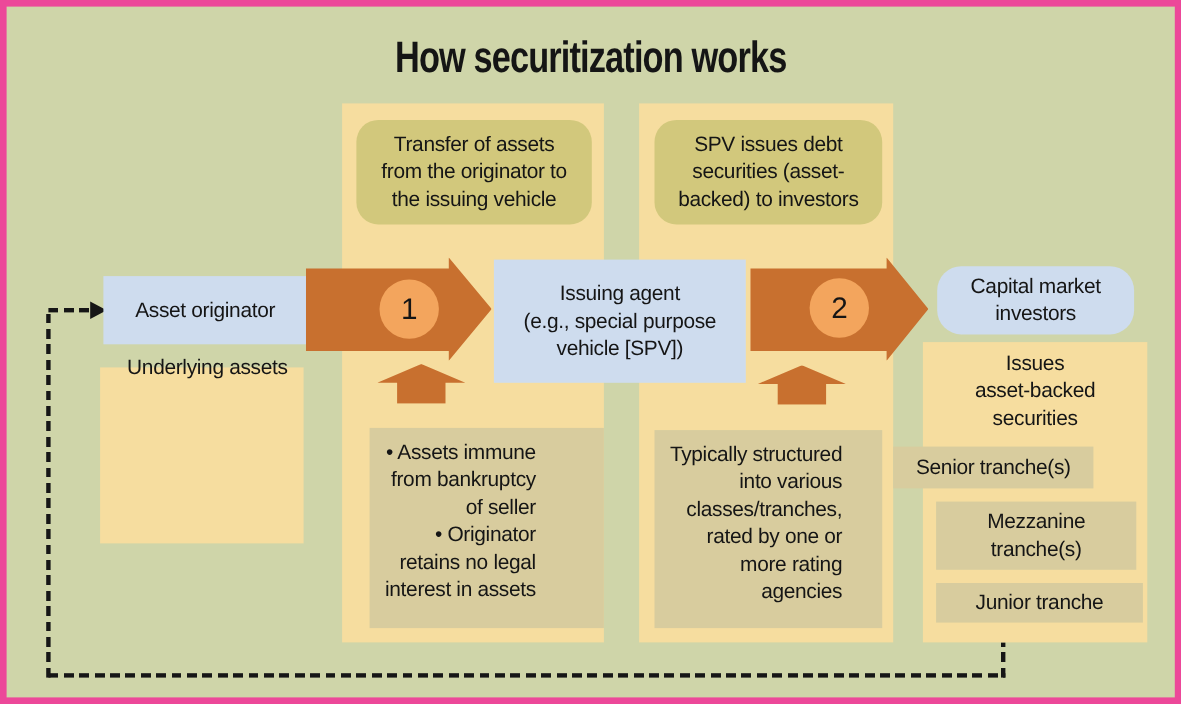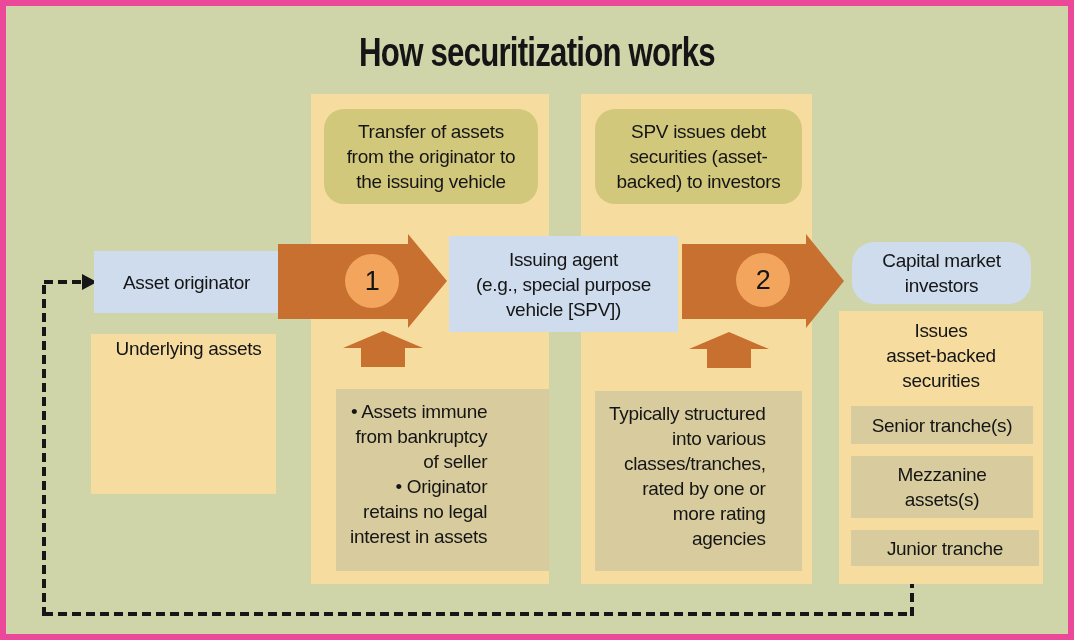--- a/index.html
+++ b/index.html
@@ -58,27 +58,27 @@
 the issuing vehicle</div>
 
   <div class="abs panel" style="left:575px; top:88px; width:231px; height:490px;"></div>
   <div class="abs box olive t" style="left:589px; top:103px; width:207px; height:95px;">SPV issues debt
 securities (asset-
 backed) to investors</div>
 
   <div class="abs box blue t" style="left:88px; top:245px; width:185px; height:62px;">Asset originator</div>
 
   <div class="abs panel" style="left:85px; top:328px; width:185px; height:160px;"></div>
-  <div class="abs box t" style="left:85px; top:328px; width:195px; height:28px;">Underlying assets</div>
+  <div class="abs box t" style="left:85px; top:314px; width:195px; height:28px;">Underlying assets</div>
 
   <div class="abs orange" style="left:272px; top:228px; width:169px; height:94px;
        clip-path:polygon(0 10px,130px 10px,130px 0,169px 47px,130px 94px,130px 85px,0 85px);"></div>
   <div class="abs circle" style="left:339px; top:248px;">1</div>
 
-  <div class="abs box blue t" style="left:443px; top:230px; width:229px; height:96px;">Issuing agent
+  <div class="abs box blue t" style="left:443px; top:230px; width:229px; height:112px;">Issuing agent
 (e.g., special purpose
 vehicle [SPV])</div>
 
   <div class="abs orange" style="left:676px; top:228px; width:162px; height:94px;
        clip-path:polygon(0 10px,124px 10px,124px 0,162px 47px,124px 94px,124px 85px,0 85px);"></div>
   <div class="abs circle" style="left:730px; top:247px;">2</div>
 
   <div class="abs box blue t" style="left:846px; top:236px; width:179px; height:62px;border-radius:22px;">Capital market
 investors</div>
 
@@ -102,18 +102,18 @@
 into various
 classes/tranches,
 rated by one or
 more rating
 agencies</div>
 
   <div class="abs panel" style="left:833px; top:305px; width:204px; height:273px;"></div>
   <div class="abs box t" style="left:833px; top:310px; width:204px; height:78px;">Issues
 asset-backed
 securities</div>
-  <div class="abs box tan t" style="left:845px; top:400px; width:182px; height:38px;">Senior tranche(s)</div>
+  <div class="abs box tan t" style="left:806px; top:400px; width:182px; height:38px;">Senior tranche(s)</div>
   <div class="abs box tan t" style="left:845px; top:450px; width:182px; height:62px;">Mezzanine
-assets(s)</div>
+tranche(s)</div>
   <div class="abs box tan t" style="left:845px; top:524px; width:188px; height:36px;">Junior tranche</div>
 
 </div>
 
 </body></html>

